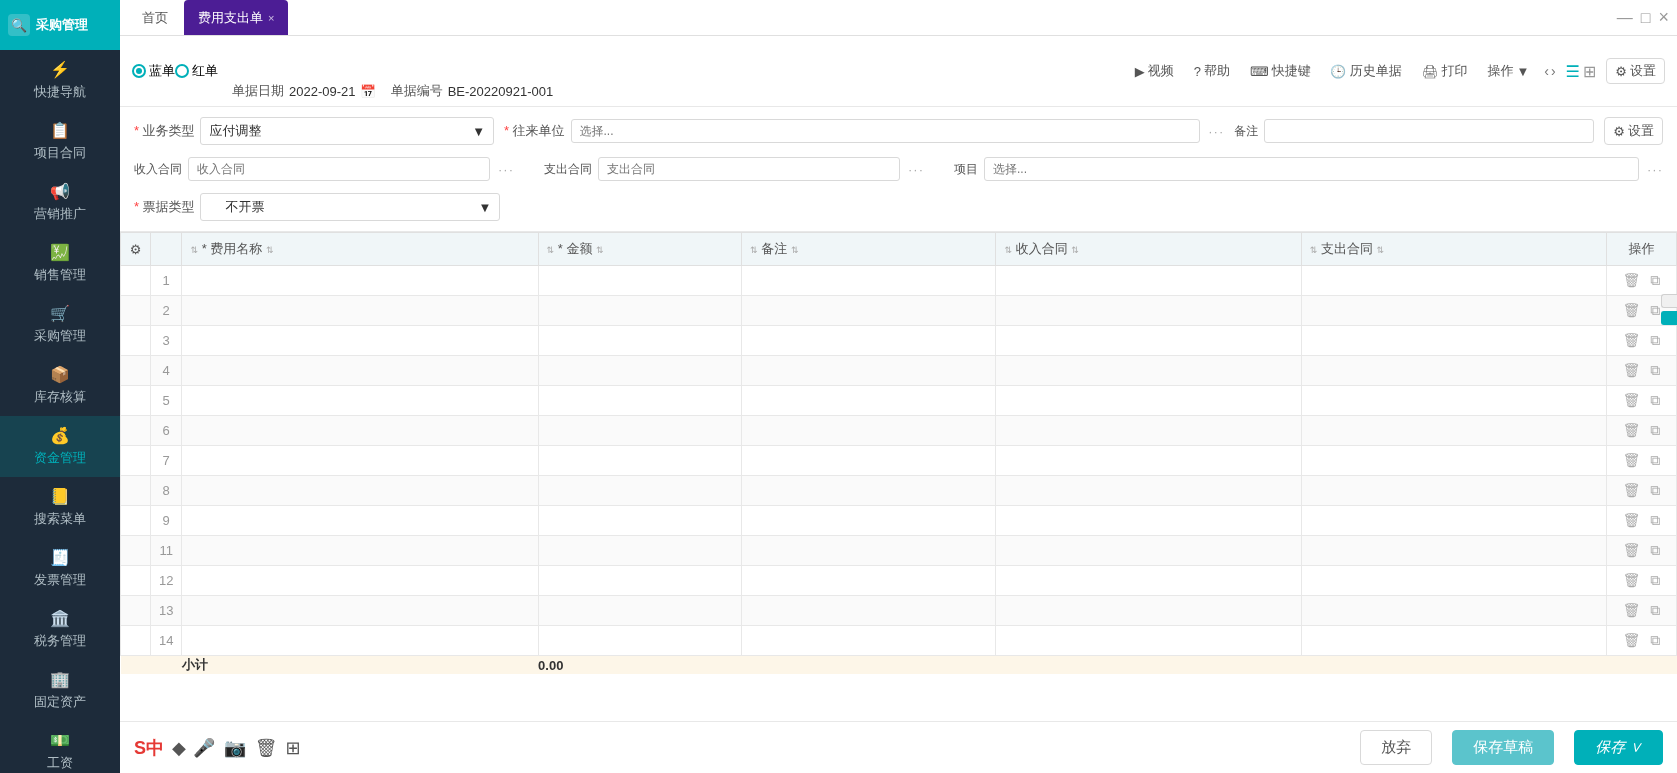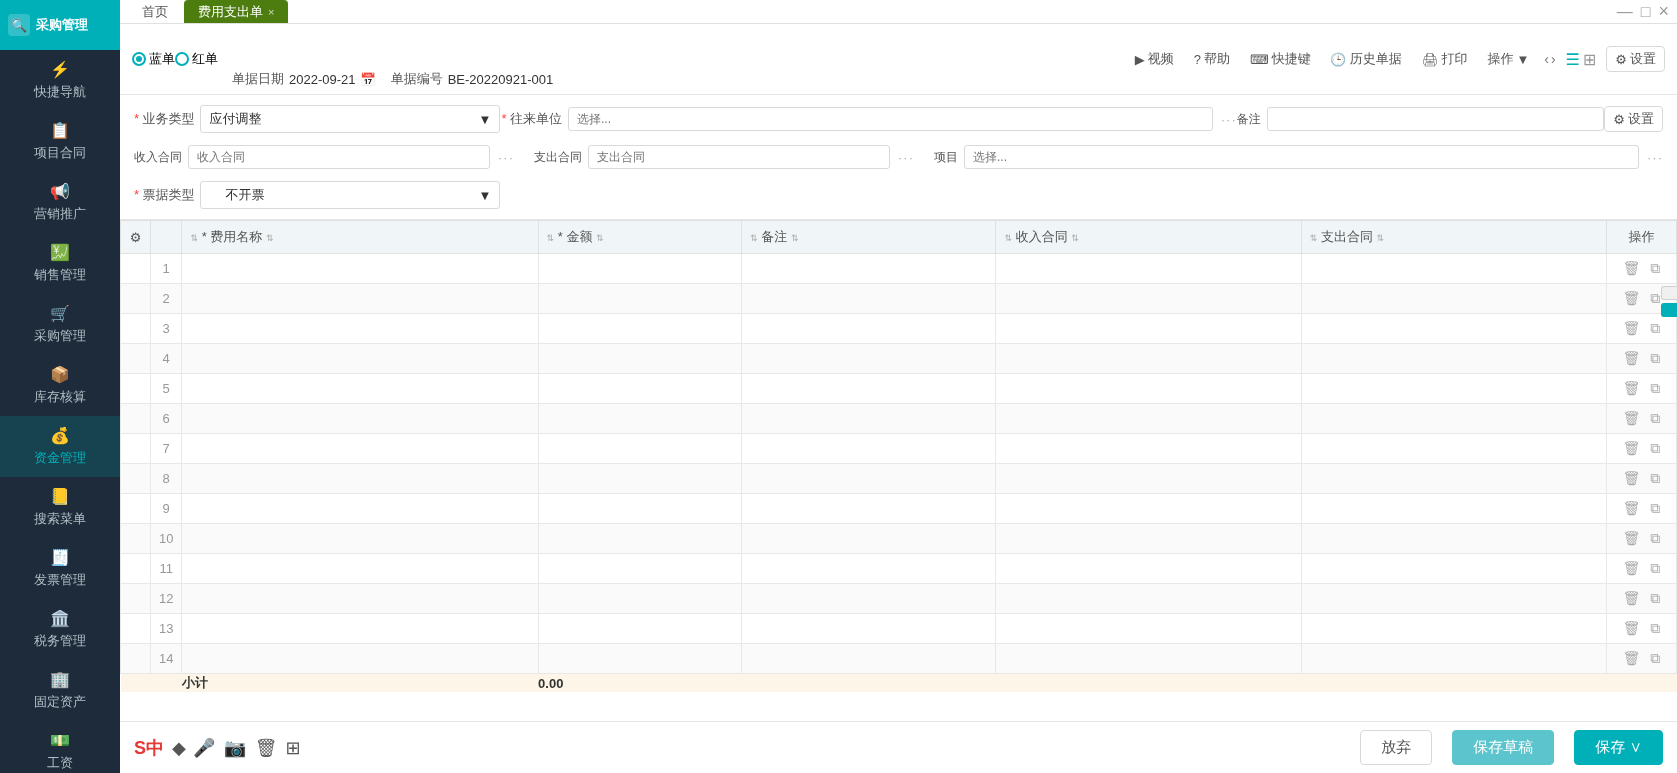--- a/index.html
+++ b/index.html
@@ -55,34 +55,34 @@
       overflow: hidden;
     }
 
     
     .tabs-bar {
       background: #fff;
       display: flex;
       align-items: center;
       border-bottom: 1px solid #e0e0e0;
       padding: 0 8px;
-      height: 24px;
+      height: 36px;
       gap: 2px;
     }
     .tab {
       padding: 6px 14px;
       border-radius: 4px 4px 0 0;
       cursor: pointer;
       font-size: 13px;
       color: #555;
       display: flex; align-items: center; gap: 5px;
       height: 100%;
     }
     .tab.active {
-      background: #4d7c0f;
+      background: #4c1d95;
       color: #fff;
     }
     .tab-close {
       font-size: 11px;
       cursor: pointer;
       opacity: 0.7;
     }
 
     
     .content {
@@ -144,22 +144,22 @@
     .form-area {
       padding: 10px 14px;
       display: flex;
       flex-wrap: wrap;
       gap: 12px 0;
       background: #fff;
       border-bottom: 1px solid #e8e8e8;
     }
     .form-row {
       display: flex;
-      align-items: center;
       width: 100%;
+      gap: 10px;
     }
     .field-group {
       display: flex;
       align-items: center;
       gap: 6px;
       flex: 1;
     }
     .field-label {
       color: #555;
       white-space: nowrap;
@@ -256,20 +256,21 @@
       border: 1px solid #d9d9d9;
       cursor: pointer;
       font-size: 15px;
       background: #fff;
       color: #555;
     }
     .btn-primary {
       background: #00b0b9;
       color: #fff;
       border-color: #00b0b9;
+      font-style: italic;
     }
     .btn-secondary {
       background: #5bc4cc;
       color: #fff;
       border-color: #5bc4cc;
     }
     .edge-tab {
       width: 18px;
       padding: 8px 2px;
       background: #e8f7f8;
@@ -647,33 +648,20 @@
     <td class="col-income"></td>
     <td class="col-expense"></td>
     <td class="col-actions actions">
       <span class="action-icon">🗑</span>
       <span class="action-icon">⧉</span>
     </td>
   </tr>
             <tr>
     <td class="row-num"></td>
     <td class="row-num">9</td>
-    <td class="col-name"></td>
-    <td class="col-amount"></td>
-    <td class="col-note"></td>
-    <td class="col-income"></td>
-    <td class="col-expense"></td>
-    <td class="col-actions actions">
-      <span class="action-icon">🗑</span>
-      <span class="action-icon">⧉</span>
-    </td>
-  </tr>
-            <tr>
-    <td class="row-num"></td>
-    <td class="row-num">10</td>
     <td class="col-name"></td>
     <td class="col-amount"></td>
     <td class="col-note"></td>
     <td class="col-income"></td>
     <td class="col-expense"></td>
     <td class="col-actions actions">
       <span class="action-icon">🗑</span>
       <span class="action-icon">⧉</span>
     </td>
   </tr>

